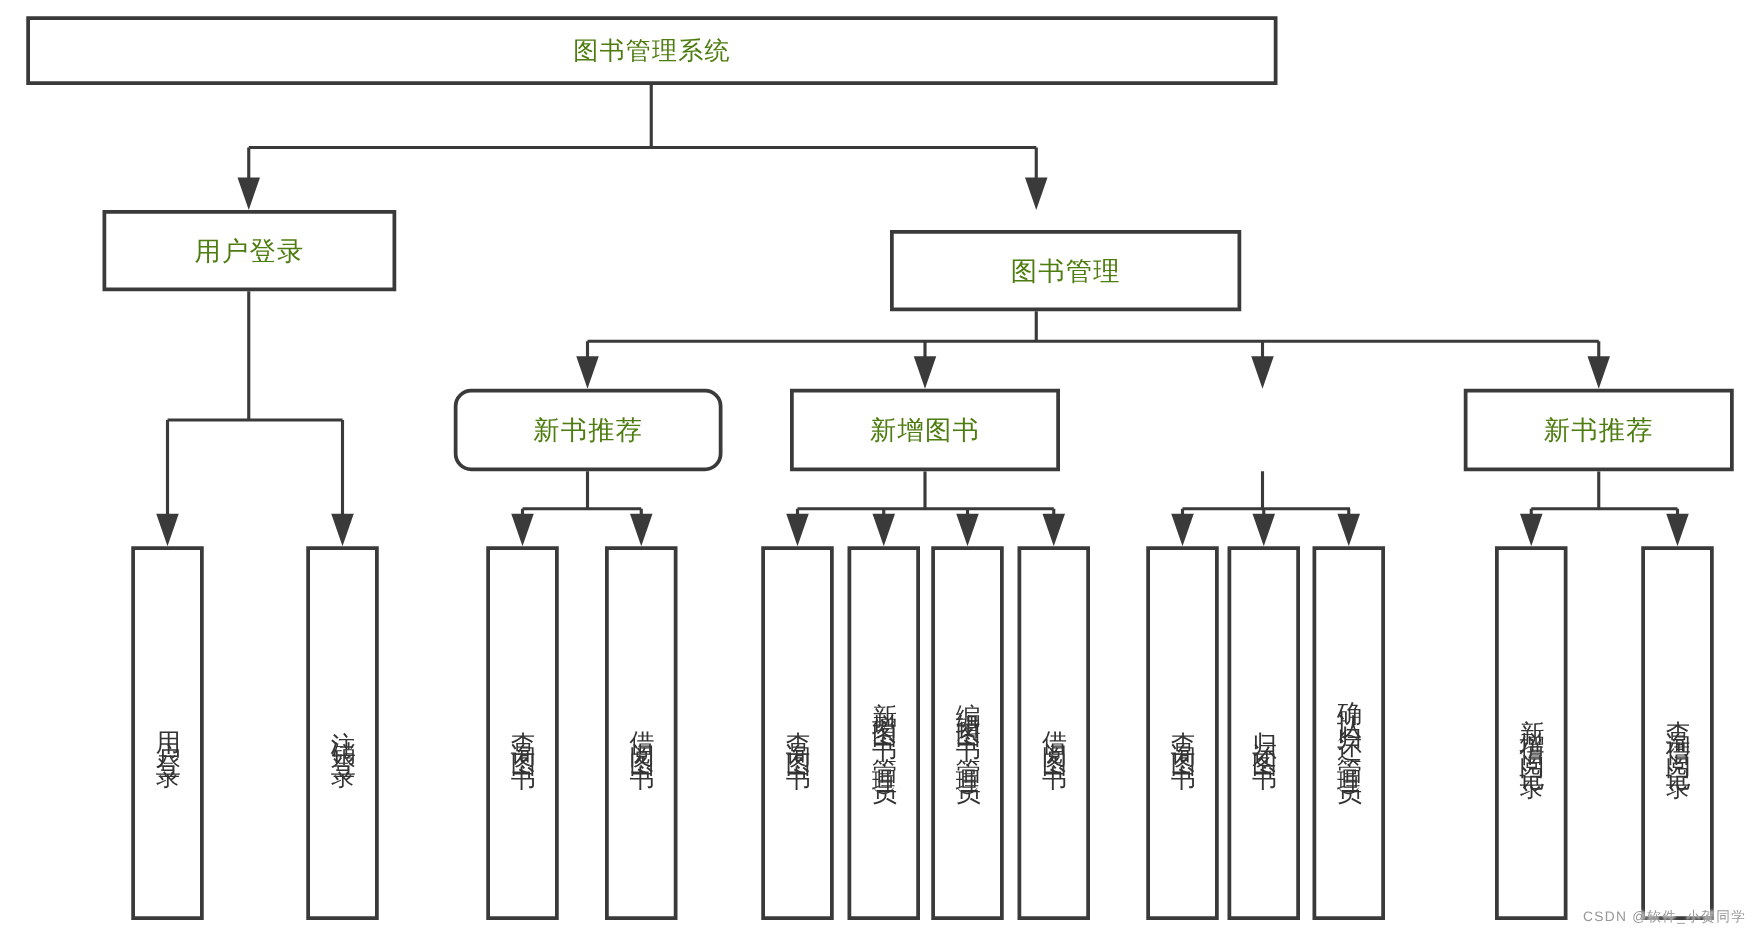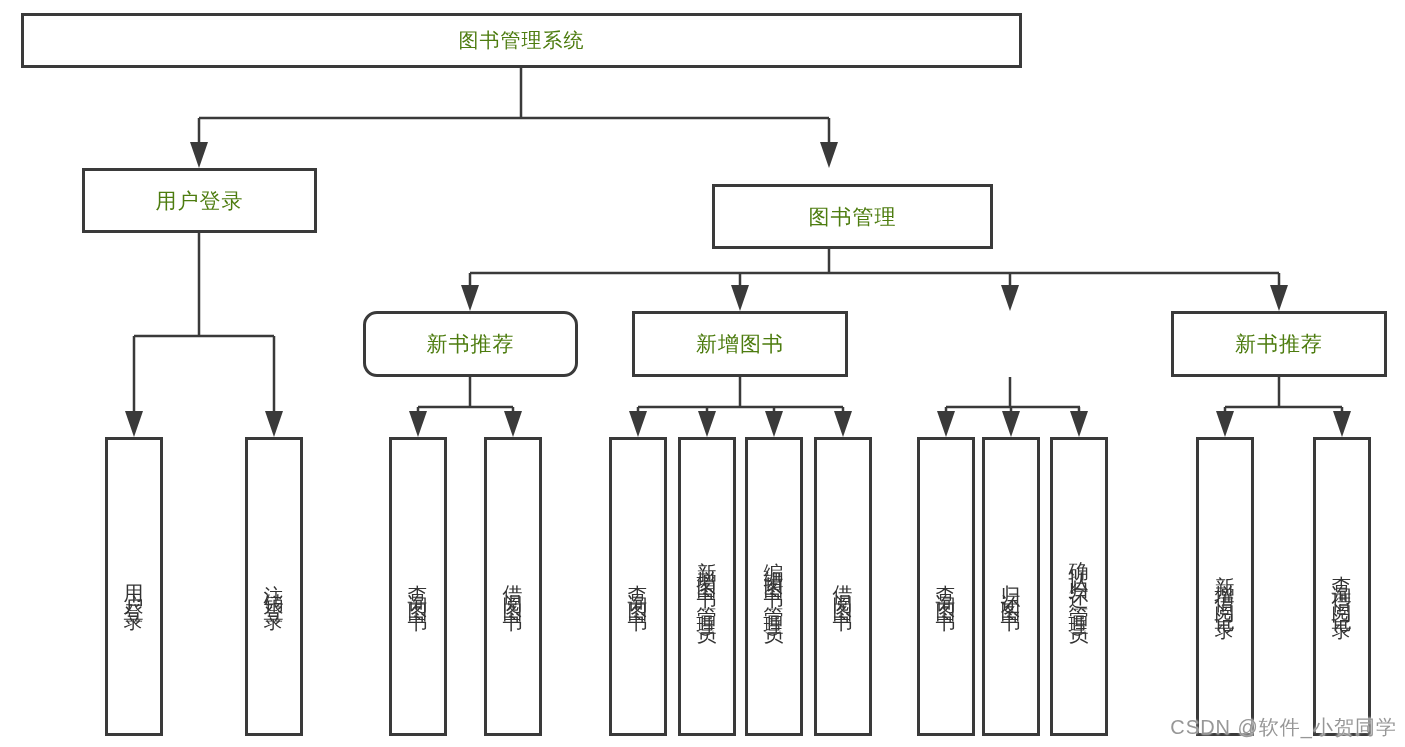--- a/index.html
+++ b/index.html
@@ -54,21 +54,21 @@
     font-size: 20px;
     letter-spacing: 9px;
     line-height: 1;
     color: #333333;
     white-space: nowrap;
   }
   .watermark {
     position: absolute;
     right: 8px;
     bottom: 6px;
-    font-size: 20px;
+    font-size: 11px;
     color: rgba(145, 145, 145, 0.95);
     text-shadow: 0 0 3px #ffffff, 0 0 2px #ffffff;
     letter-spacing: 1px;
   }
 </style>
 </head>
 <body>
 
 <div class="canvas">
 

